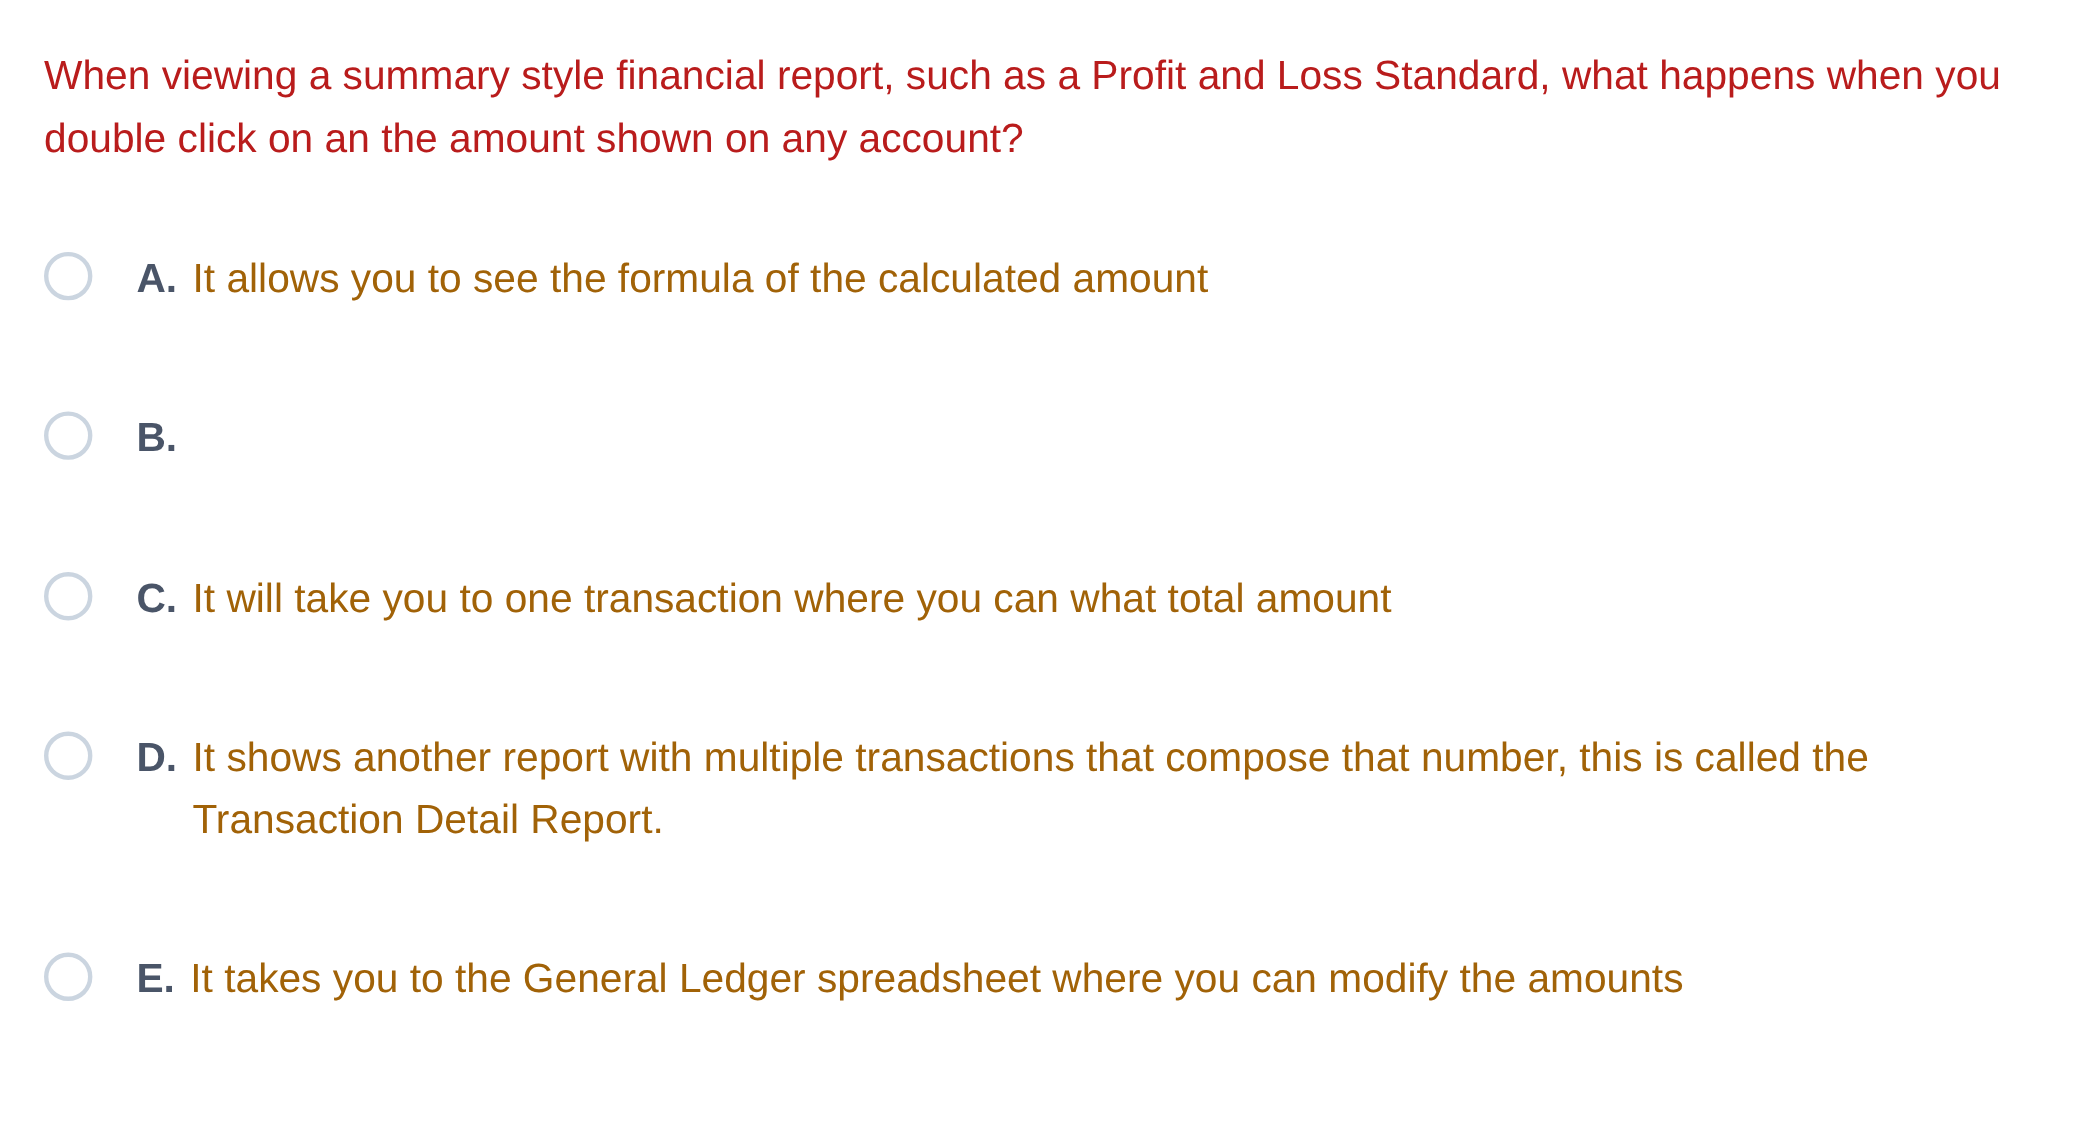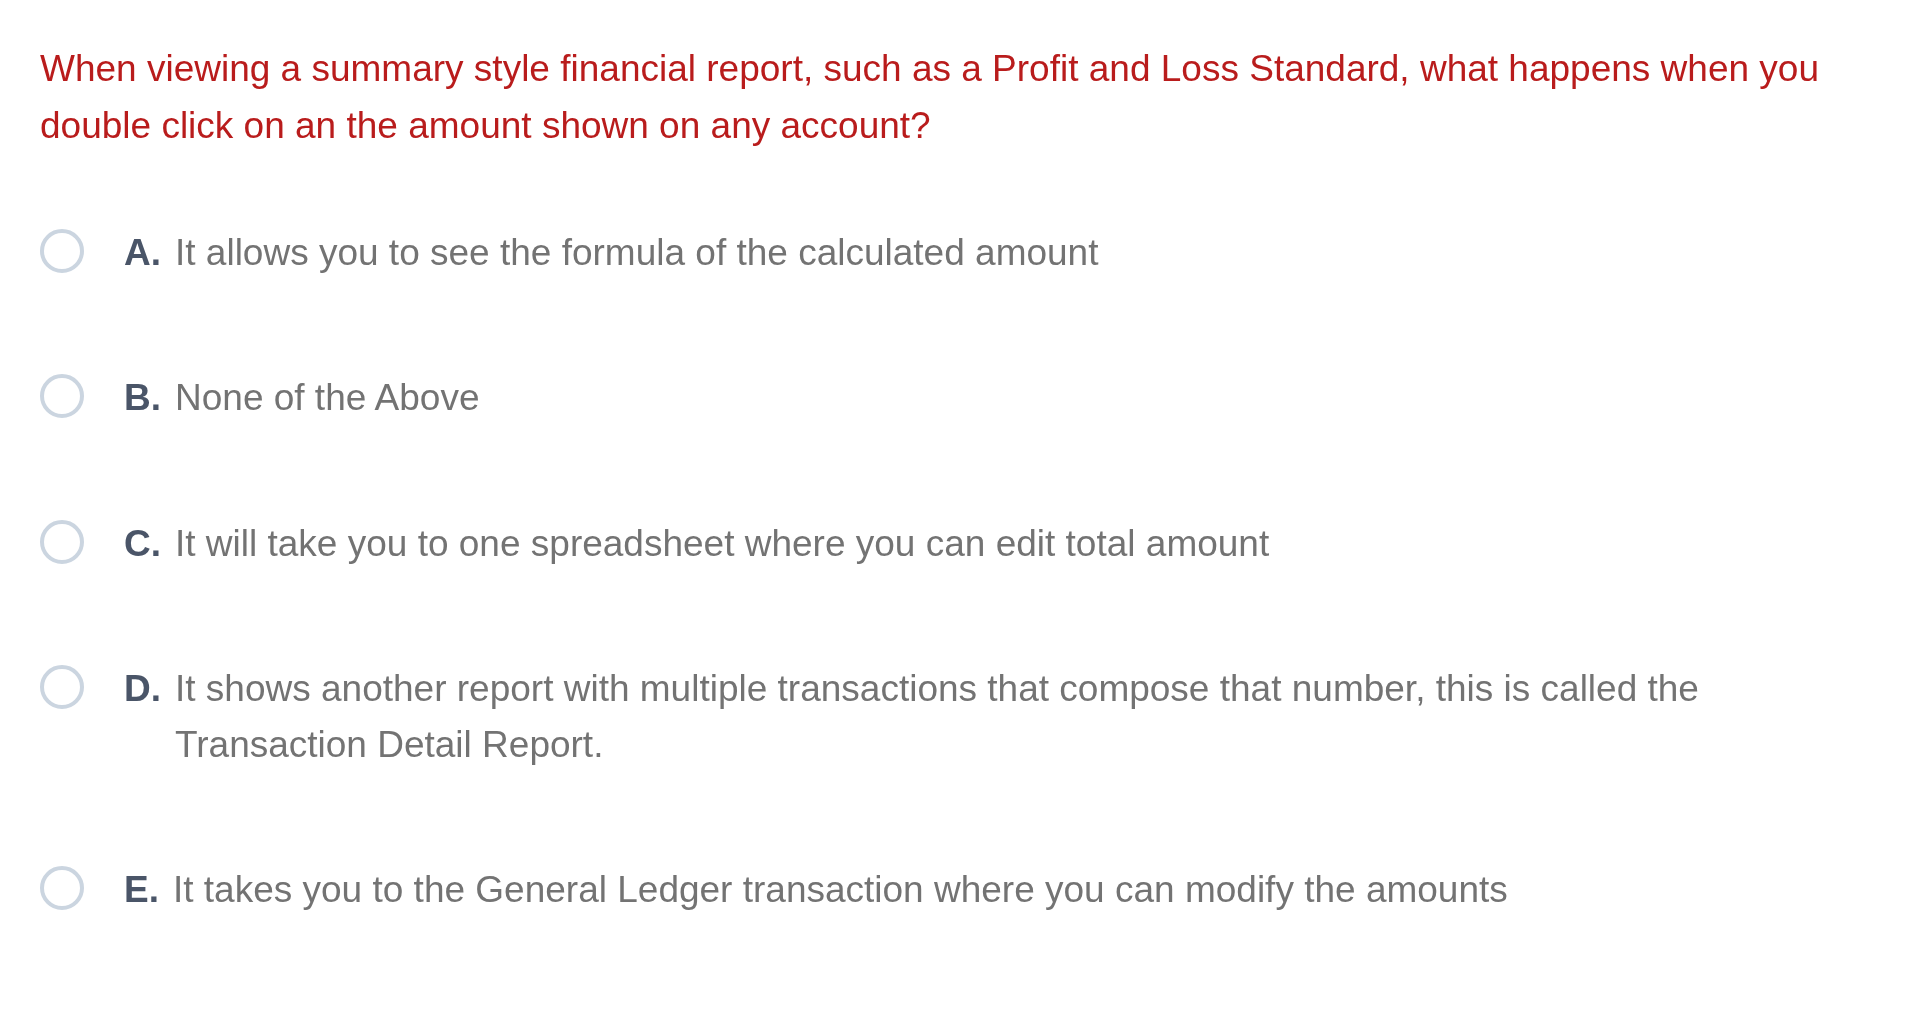--- a/index.html
+++ b/index.html
@@ -51,21 +51,21 @@
     font-size: 37px;
     line-height: 1.5;
   }
   .option-letter {
     font-weight: 700;
     color: #4a5568;
     margin-right: 14px;
     white-space: nowrap;
   }
   .option-text {
-    color: #737373;
+    color: #a16207;
   }
 </style>
 </head>
 <body>
 
 <div class="container">
   <div class="question">When viewing a summary style financial report, such as a Profit and Loss Standard, what happens when you double click on an the amount shown on any account?</div>
 
   <div class="options">
 
@@ -74,42 +74,41 @@
       <div class="option-body">
         <span class="option-letter">A.</span>
         <span class="option-text">It allows you to see the formula of the calculated amount</span>
       </div>
     </div>
 
     <div class="option">
       <div class="radio"></div>
       <div class="option-body">
         <span class="option-letter">B.</span>
-        <span class="option-text">None of the Above</span>
       </div>
     </div>
 
     <div class="option">
       <div class="radio"></div>
       <div class="option-body">
         <span class="option-letter">C.</span>
-        <span class="option-text">It will take you to one spreadsheet where you can edit total amount</span>
+        <span class="option-text">It will take you to one transaction where you can what total amount</span>
       </div>
     </div>
 
     <div class="option">
       <div class="radio"></div>
       <div class="option-body">
         <span class="option-letter">D.</span>
         <span class="option-text">It shows another report with multiple transactions that compose that number, this is called the Transaction Detail Report.</span>
       </div>
     </div>
 
     <div class="option">
       <div class="radio"></div>
       <div class="option-body">
         <span class="option-letter">E.</span>
-        <span class="option-text">It takes you to the General Ledger transaction where you can modify the amounts</span>
+        <span class="option-text">It takes you to the General Ledger spreadsheet where you can modify the amounts</span>
       </div>
     </div>
 
   </div>
 </div>
 
 </body></html>

